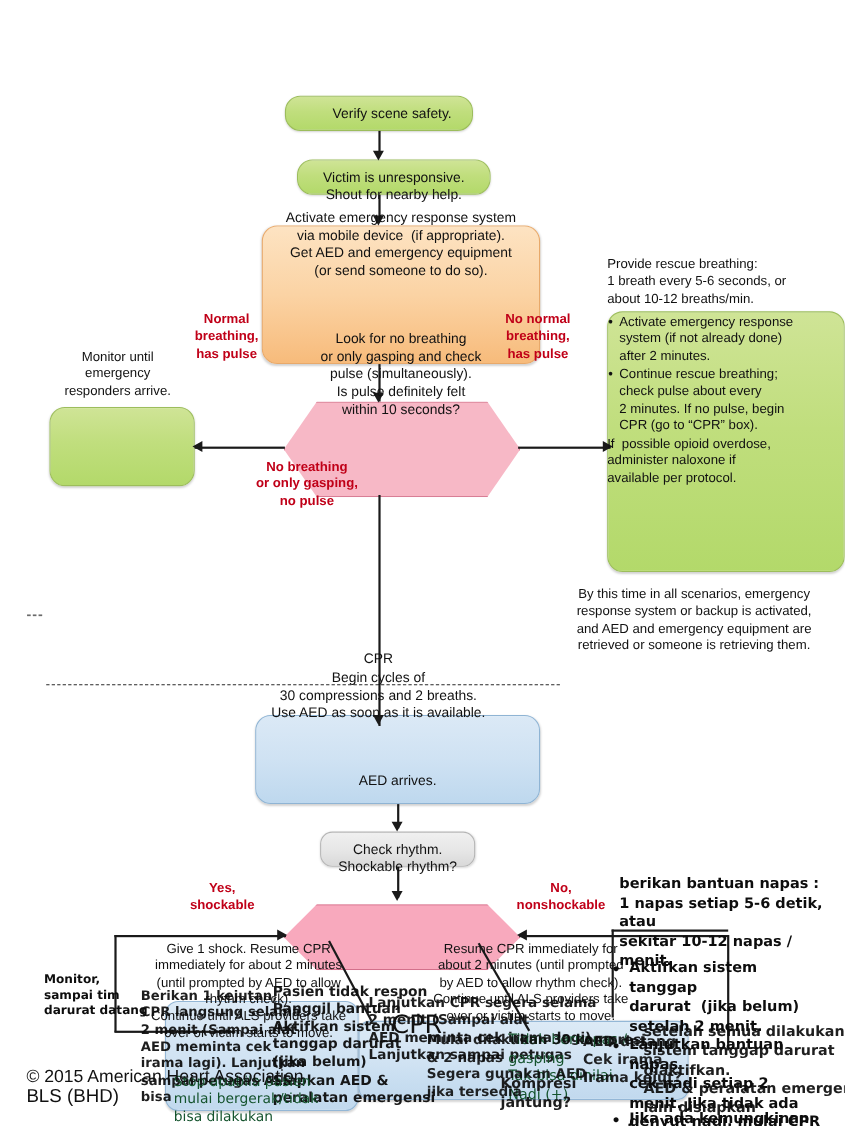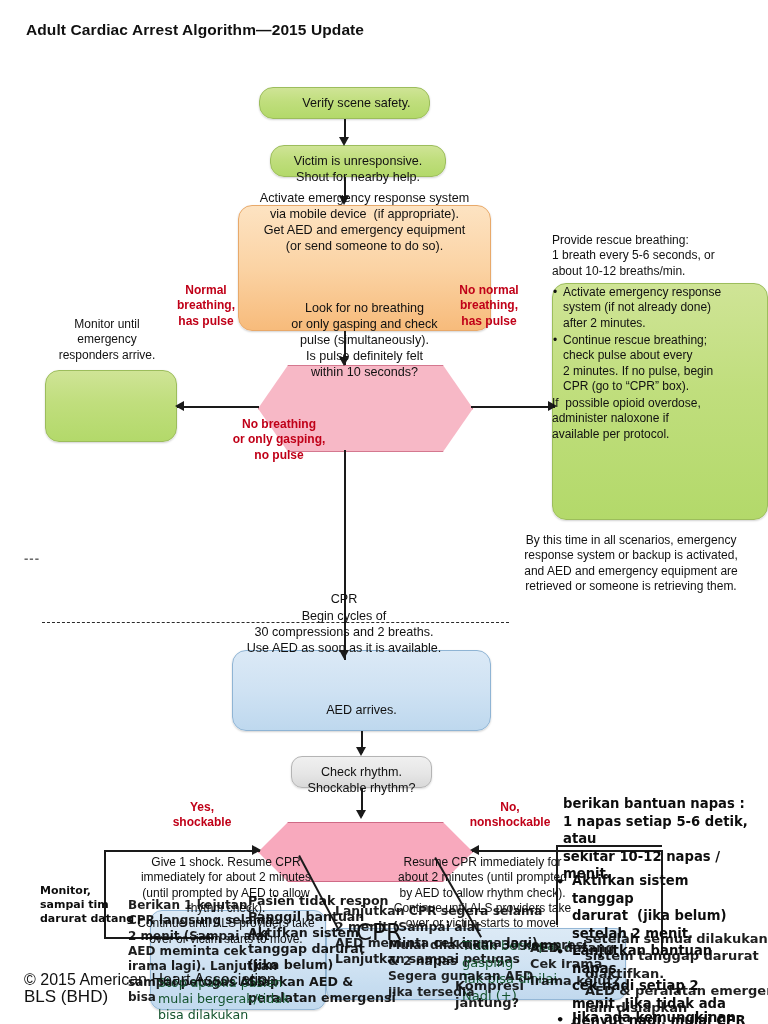--- a/index.html
+++ b/index.html
@@ -64,21 +64,20 @@
   .arrow-r{position:absolute;width:0;height:0;
     border-top:5px solid transparent;border-bottom:5px solid transparent;border-left:9px solid #1a1a1a;}
   .dashline{position:absolute;border-top:1.6px dashed #2a2a2a;}
   .diag{position:absolute;transform-origin:0 0;height:1.5px;background:#1a1a1a;}
   .dashes{position:absolute;font-size:13px;font-weight:bold;color:#6a6a6a;letter-spacing:1px;}
 </style>
 </head>
 <body>
 
 <div class="abs" id="title">
-  <div>Adult Cardiac Arrest Algorithm—2015 Update</div>
 </div>
 
 <div class="box green" style="left:259px;top:87px;width:171px;height:32px;"></div>
 
 <div class="box green" style="left:270px;top:145px;width:176px;height:32px;"></div>
 
 <div class="box orange" style="left:238px;top:205px;width:253px;height:126px;"></div>
 
 <div class="hex" style="left:258px;top:365px;width:213px;height:85px;"></div>
 

